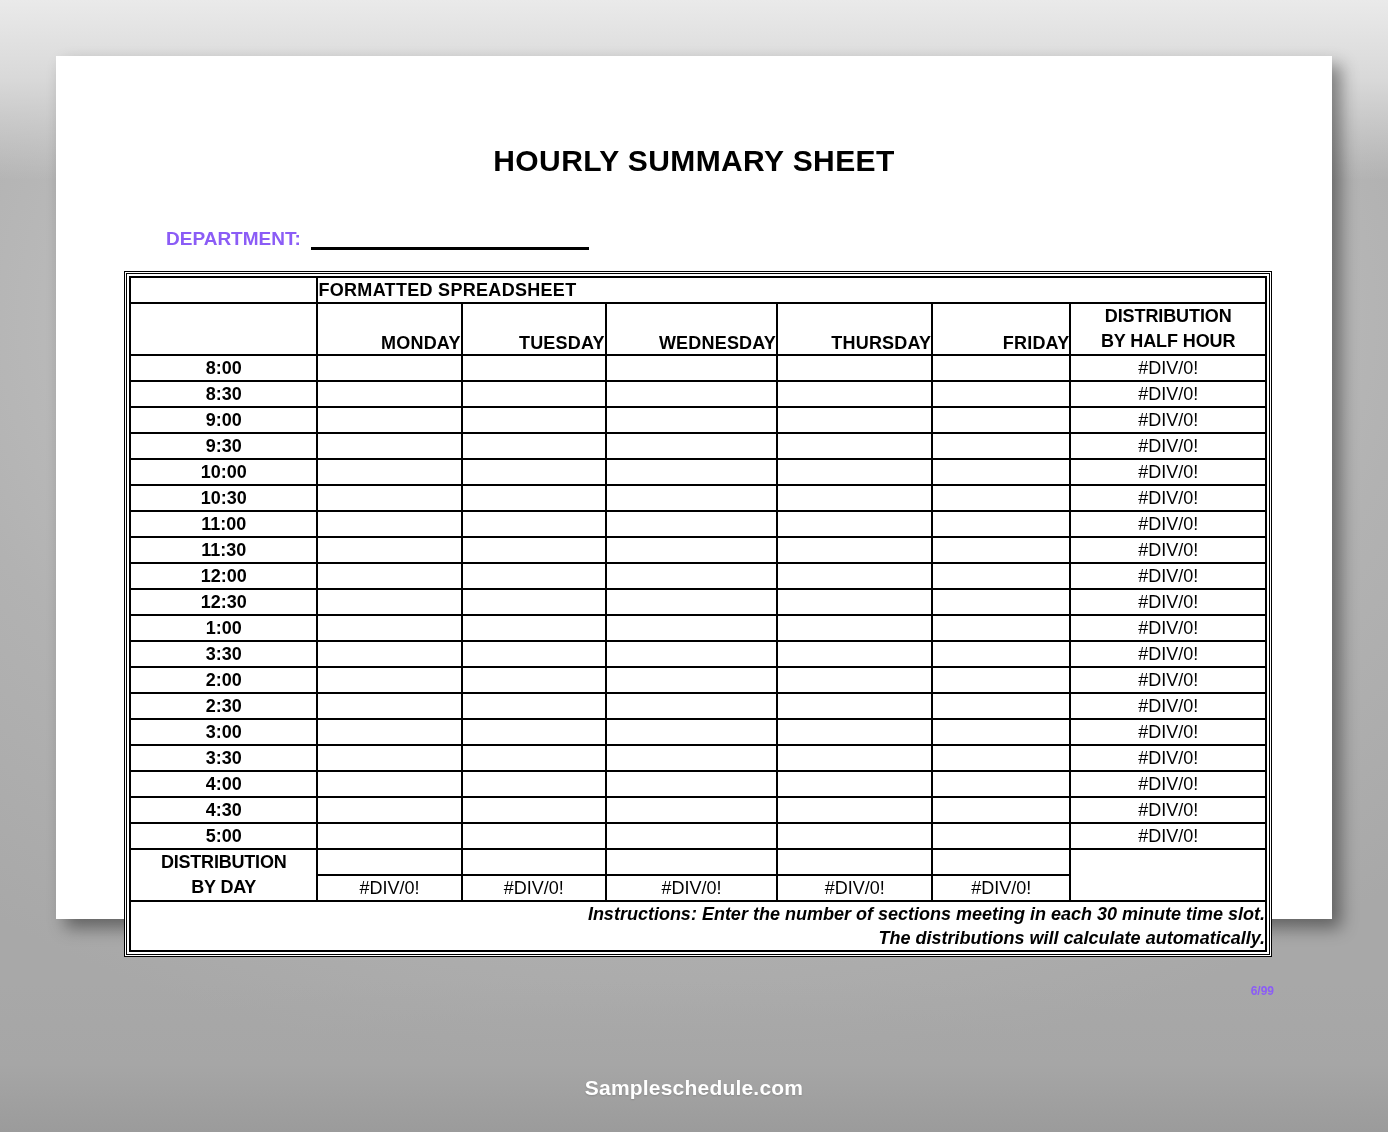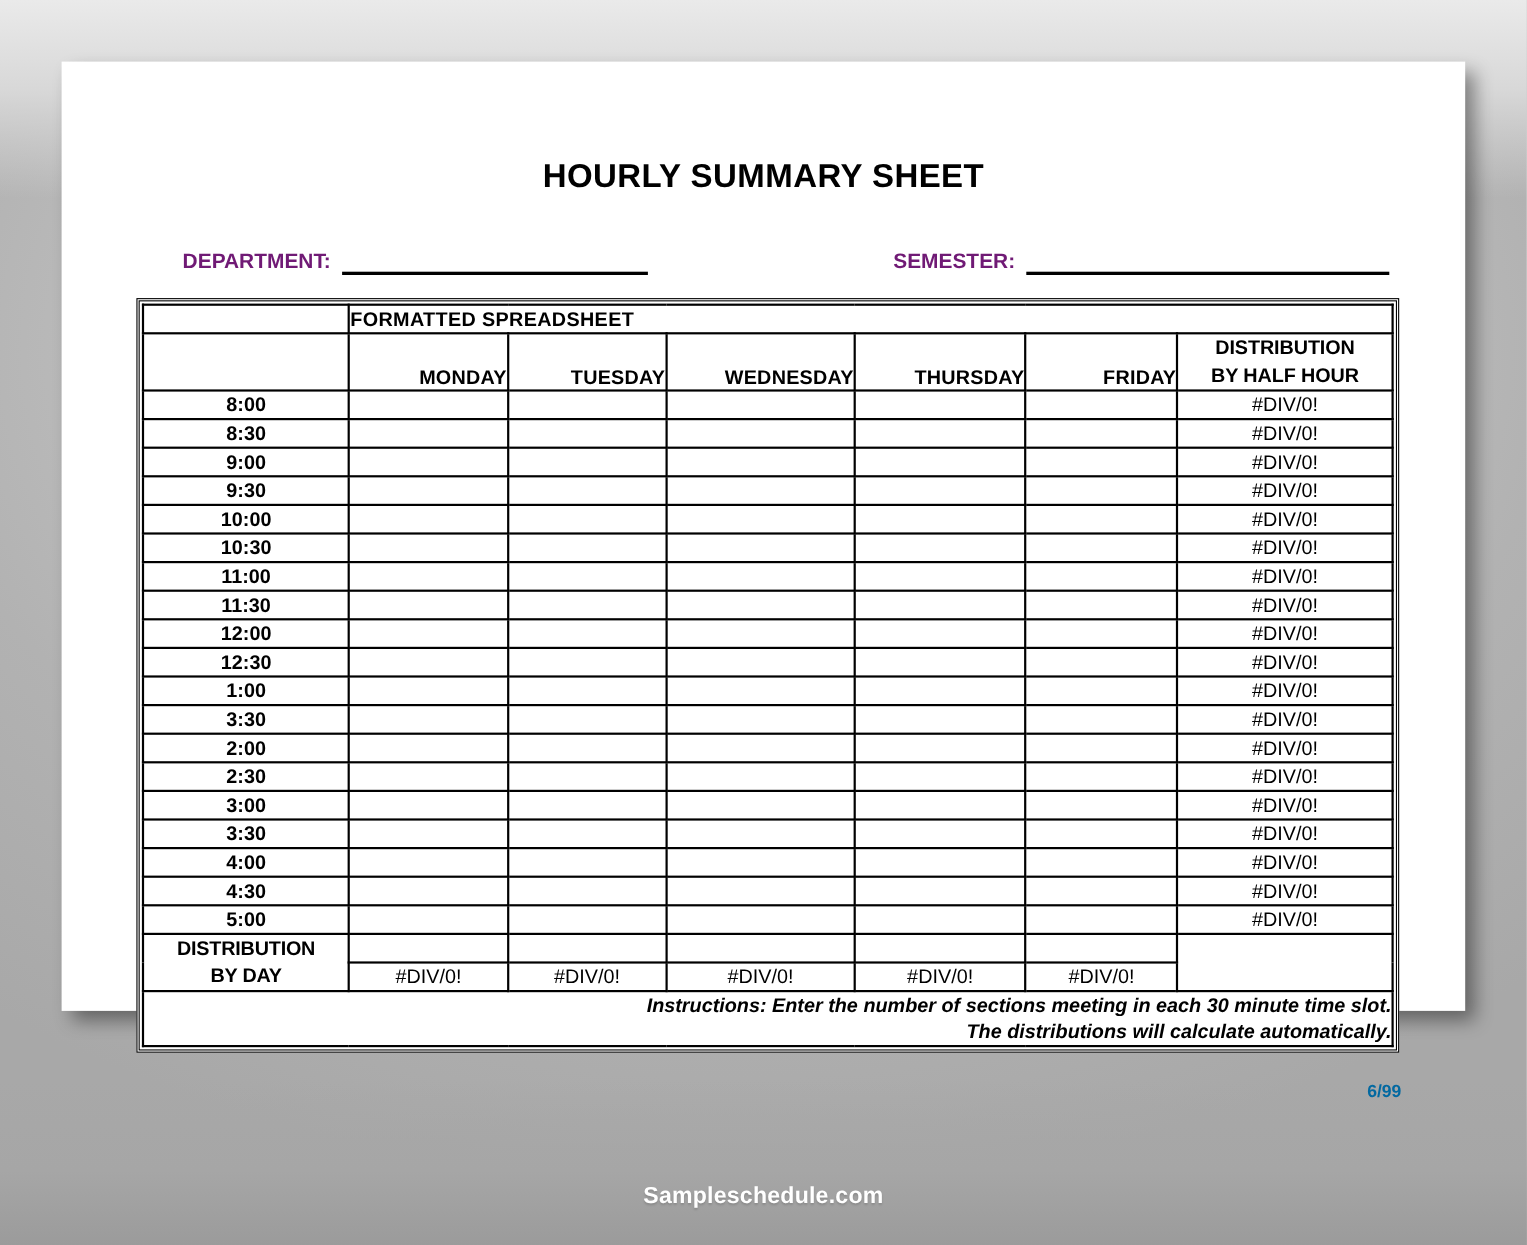--- a/index.html
+++ b/index.html
@@ -62,21 +62,21 @@
 
   
   .field-row {
     position: absolute;
     top: 166px;
     height: 28px;
   }
   .field-label {
     font-size: 19px;
     font-weight: bold;
-    color: #701a75;
+    color: #8b5cf6;
     white-space: nowrap;
     margin-top: 43px;
   }
   .field-line {
     border-bottom: 3px solid #000;
     height: 20px;
   }
   #dept-field {
     left: 110px;
     display: flex;
@@ -188,23 +188,23 @@
   .instr-line2 {
     display: block;
     padding-left: 128px;
     margin-left: 11px;
   }
 
   #page-number {
     position: absolute;
     right: 58px;
     top: 928px;
-    font-size: 16px;
-    font-weight: bold;
-    color: #0369a1;
+    font-size: 12px;
+    font-weight: bold;
+    color: #8b5cf6;
   }
 
   #watermark {
     position: absolute;
     left: 0;
     top: 1076px;
     width: 1388px;
     text-align: center;
     font-size: 21px;
     font-weight: bold;
@@ -223,24 +223,20 @@
 
 <div id="sheet">
 
   <div id="doc-title">HOURLY SUMMARY SHEET</div>
 
   <div id="dept-field" class="field-row">
     <span class="field-label">DEPARTMENT:</span>
     <span class="field-line"></span>
   </div>
 
-  <div id="sem-field" class="field-row">
-    <span class="field-label">SEMESTER:</span>
-    <span class="field-line"></span>
-  </div>
 
   <div id="table-wrap">
     <table class="sheet-table">
       <colgroup>
         <col class="c-time">
         <col class="c-day">
         <col class="c-day">
         <col class="c-wed">
         <col class="c-thu">
         <col class="c-fri">

